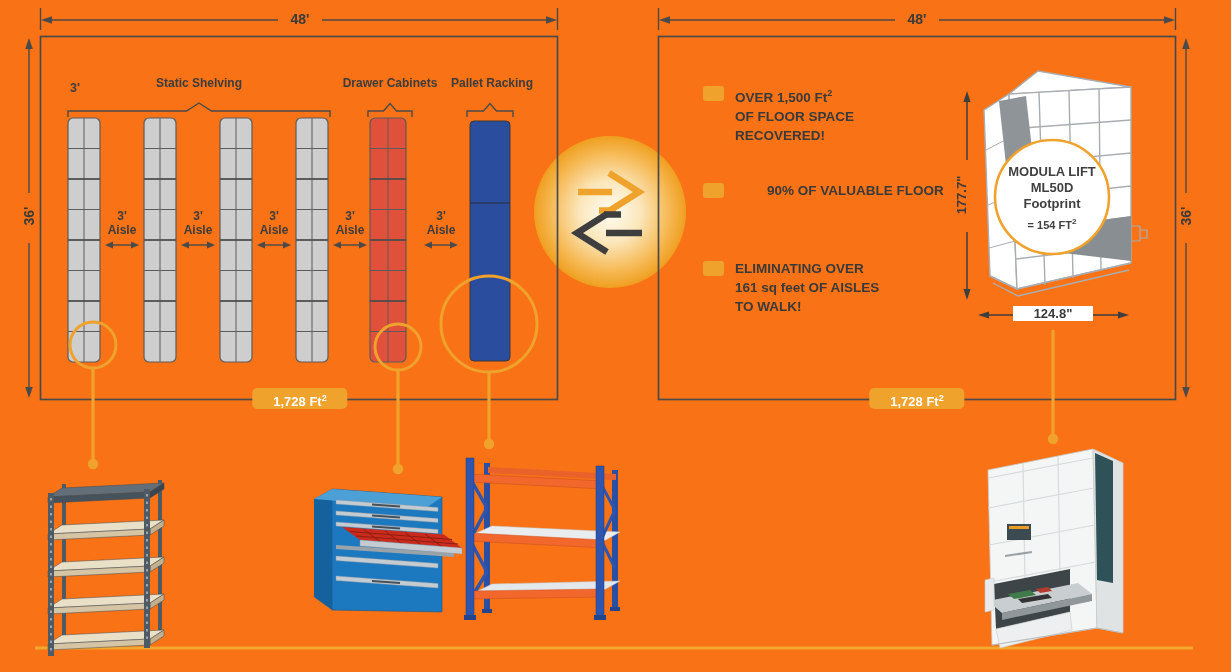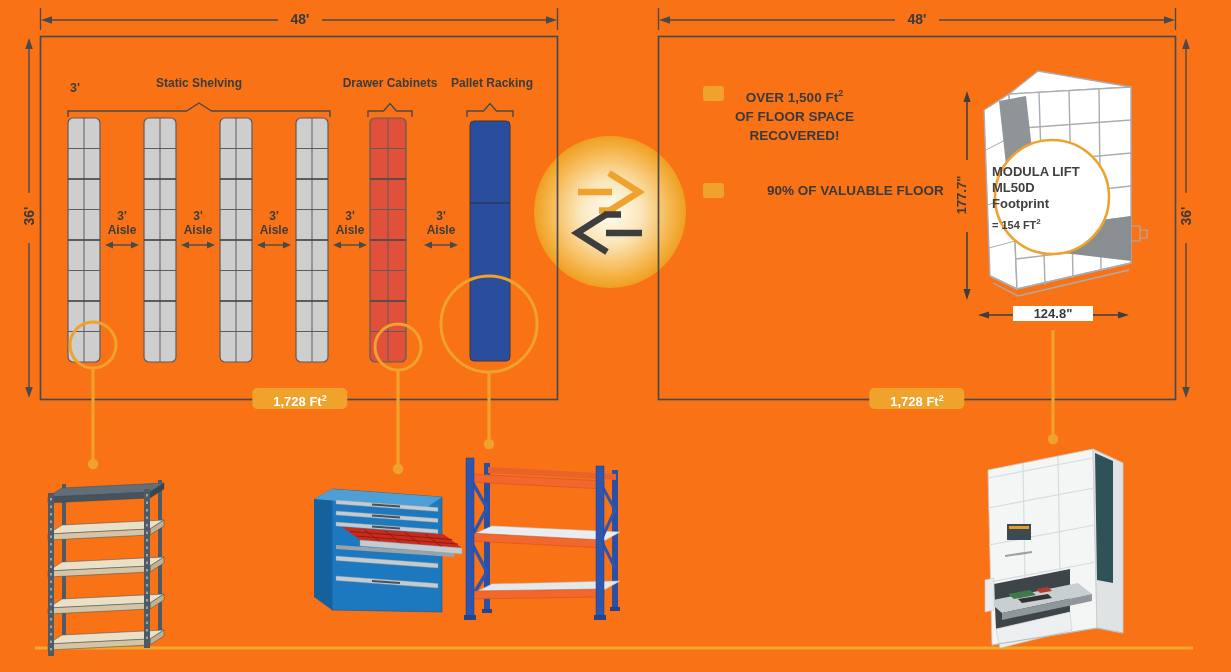--- a/index.html
+++ b/index.html
@@ -9,25 +9,25 @@
   svg{position:absolute;left:0;top:0;}
   .dim{font-weight:bold;font-size:14px;color:#3a3a3a;text-align:center;white-space:nowrap;}
   .rot{transform:rotate(-90deg);}
   .lbl{font-weight:bold;font-size:12px;color:#3c3c3c;text-align:center;white-space:nowrap;}
   .sm{font-size:12.5px;}
   .aisle{font-weight:bold;font-size:12px;line-height:14px;text-align:center;color:#3c3c3c;}
   .badge{background:#EFA22C;color:#fff;font-weight:bold;font-size:13px;border-radius:5px;
          text-align:center;line-height:21px;height:21px;padding:0 21px;transform:translateX(-50%);
          white-space:nowrap;}
   .badge sup{font-size:9px;}
-  .bullet{display:flex;align-items:flex-start;text-align:center;}
+  .bullet{display:flex;align-items:flex-start;}
   .bsq{width:21px;height:15px;background:#EFA22C;border-radius:3px;flex:0 0 auto;margin-top:2px;}
   .btext{margin-left:11px;font-weight:bold;font-size:13.5px;line-height:19px;color:#3a3a3a;white-space:nowrap;}
   .btext sup{font-size:9px;}
-  .circletext{text-align:left;font-weight:bold;color:#3f3f3f;font-size:13px;line-height:16px;}
+  .circletext{text-align:center;font-weight:bold;color:#3f3f3f;font-size:13px;line-height:16px;}
   .fp{font-size:11px;margin-top:2px;}
   .fp sup{font-size:8px;}
   .mdim{font-weight:bold;font-size:13px;color:#3a3a3a;text-align:center;white-space:nowrap;}
 </style>
 </head>
 <body>
 
 <div class="stage">
 
 <svg width="1231" height="672" viewBox="0 0 1231 672">
@@ -341,20 +341,28 @@
     <div>OF FLOOR SPACE</div>
     <div>RECOVERED!</div>
   </div>
 </div>
 <div class="abs bullet" style="left:703px;top:181px;gap:32px;">
   <span class="bsq"></span>
   <div class="btext">
     <div>90% OF VALUABLE FLOOR</div>
   </div>
 </div>
+<div class="abs bullet" style="left:703px;top:259px;">
+  <span class="bsq"></span>
+  <div class="btext">
+    <div>ELIMINATING OVER</div>
+    <div>161 sq feet OF AISLES</div>
+    <div>TO WALK!</div>
+  </div>
+</div>
 
 <div class="abs circletext" style="left:992px;top:164px;width:120px;">
   <div>MODULA LIFT</div>
   <div>ML50D</div>
   <div>Footprint</div>
   <div class="fp"><span>= 154 FT</span><sup>2</sup></div>
 </div>
 
 <div class="abs mdim rot" style="left:933px;top:186px;width:58px;height:18px;line-height:18px;">177.7"</div>
 <div class="abs mdim" style="left:1013px;top:306px;width:80px;background:#fff;">124.8"</div>

